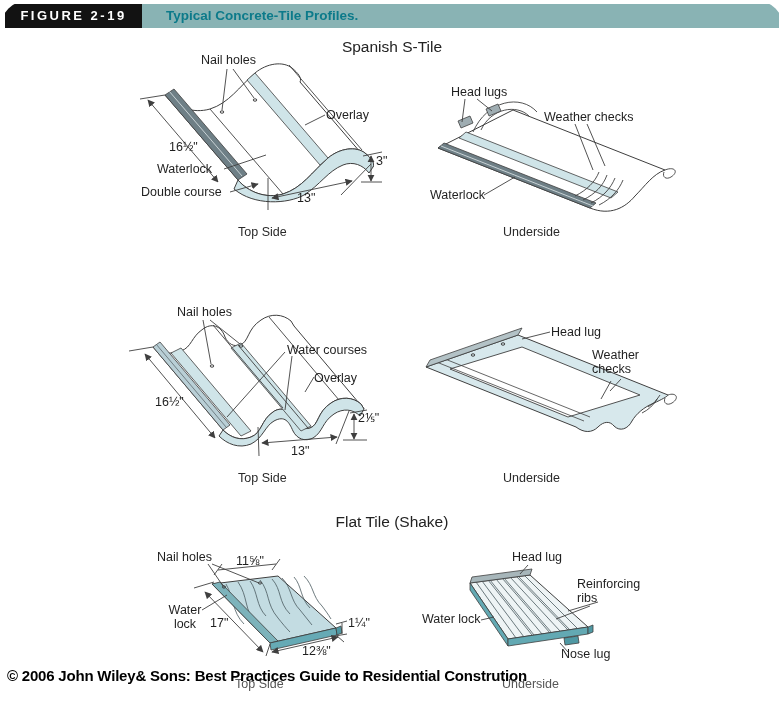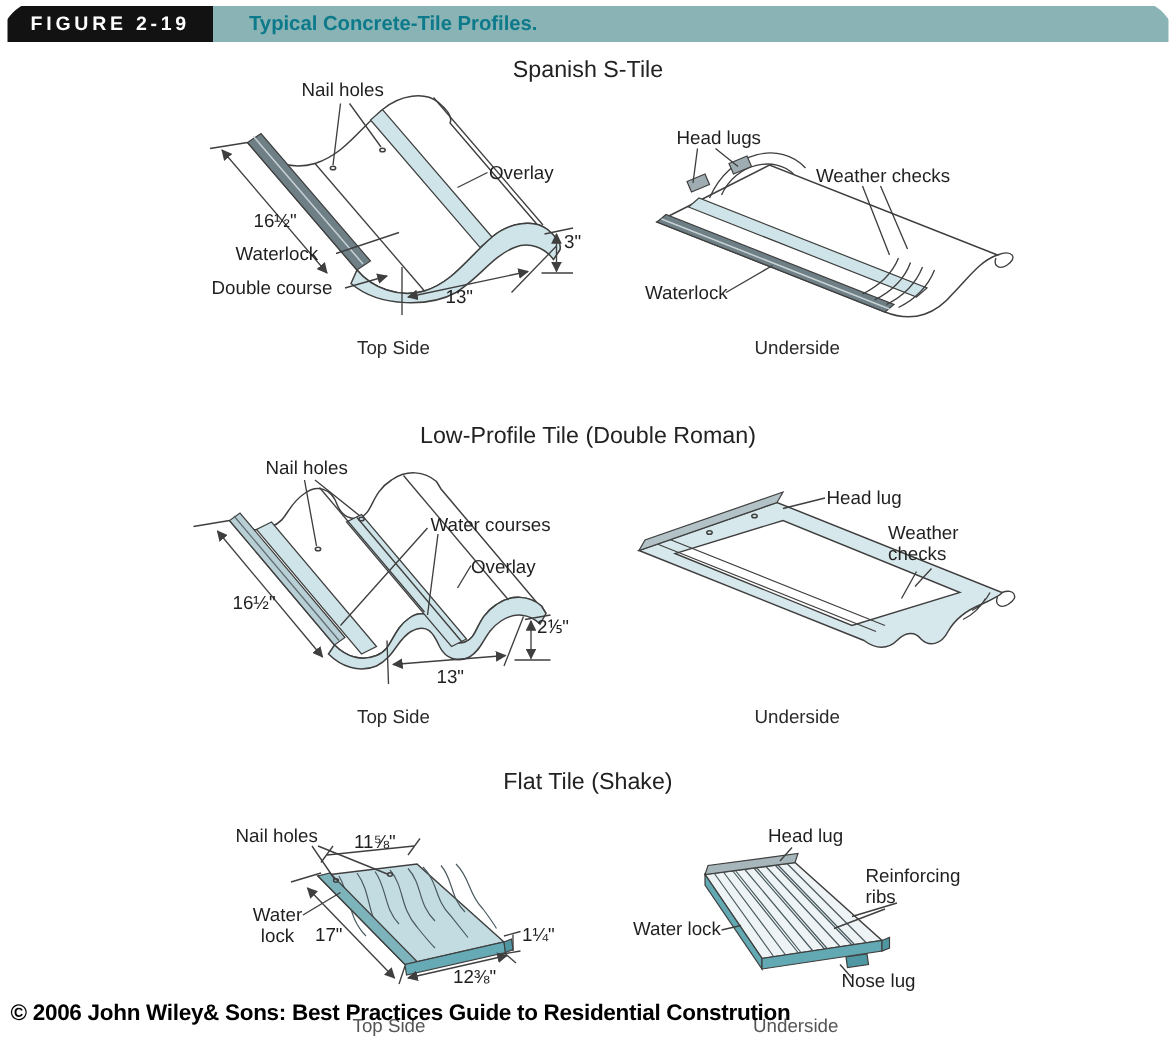--- a/index.html
+++ b/index.html
@@ -103,21 +103,20 @@
     <path d="M40,21 L37,44 M52,21 L67,33" stroke="#3f3f3f" fill="none" stroke-width="0.9"></path>
     <path d="M150,46 L168,92 M162,46 L180,88" stroke="#3f3f3f" fill="none" stroke-width="0.9"></path>
     <line x1="59" y1="117" x2="90" y2="99" stroke="#3f3f3f" stroke-width="0.9"></line>
   </svg>
 
   <span class="lbl" style="left:451px;top:86px">Head lugs</span>
   <span class="lbl" style="left:544px;top:111px">Weather checks</span>
   <span class="lbl" style="left:430px;top:189px">Waterlock</span>
   <span class="cap" style="left:503px;top:225px">Underside</span>
 
-  <div class="ttl" style="top:282px">Low-Profile Tile (Double Roman)</div>
 
   <svg class="drw" style="left:115px;top:300px" width="295" height="175" viewBox="0 0 295 175">
 
     <path d="M108,130 L38,47 C46,53 56,55 66,51 C77,47 76,37 88,29 C96,23 106,25 110,37 C113,44 119,47 125,45
              C134,42 132,29 146,20 C156,13 168,14 176,21 L179,26 L249,109
              L246,104 C238,97 226,96 216,103 C202,112 204,125 195,128 C189,130 183,127 180,120
              C176,110 166,106 158,112 C146,120 147,133 136,137 C126,141 116,138 108,130 Z" fill="#ffffff" stroke="#3f3f3f" stroke-width="1"></path>
 
     <path d="M108,130 C116,138 126,141 136,137 C147,133 146,120 158,112 C166,106 176,110 180,120
              C183,127 189,130 195,128 C204,125 202,112 216,103 C226,96 238,97 246,104 L249,109

